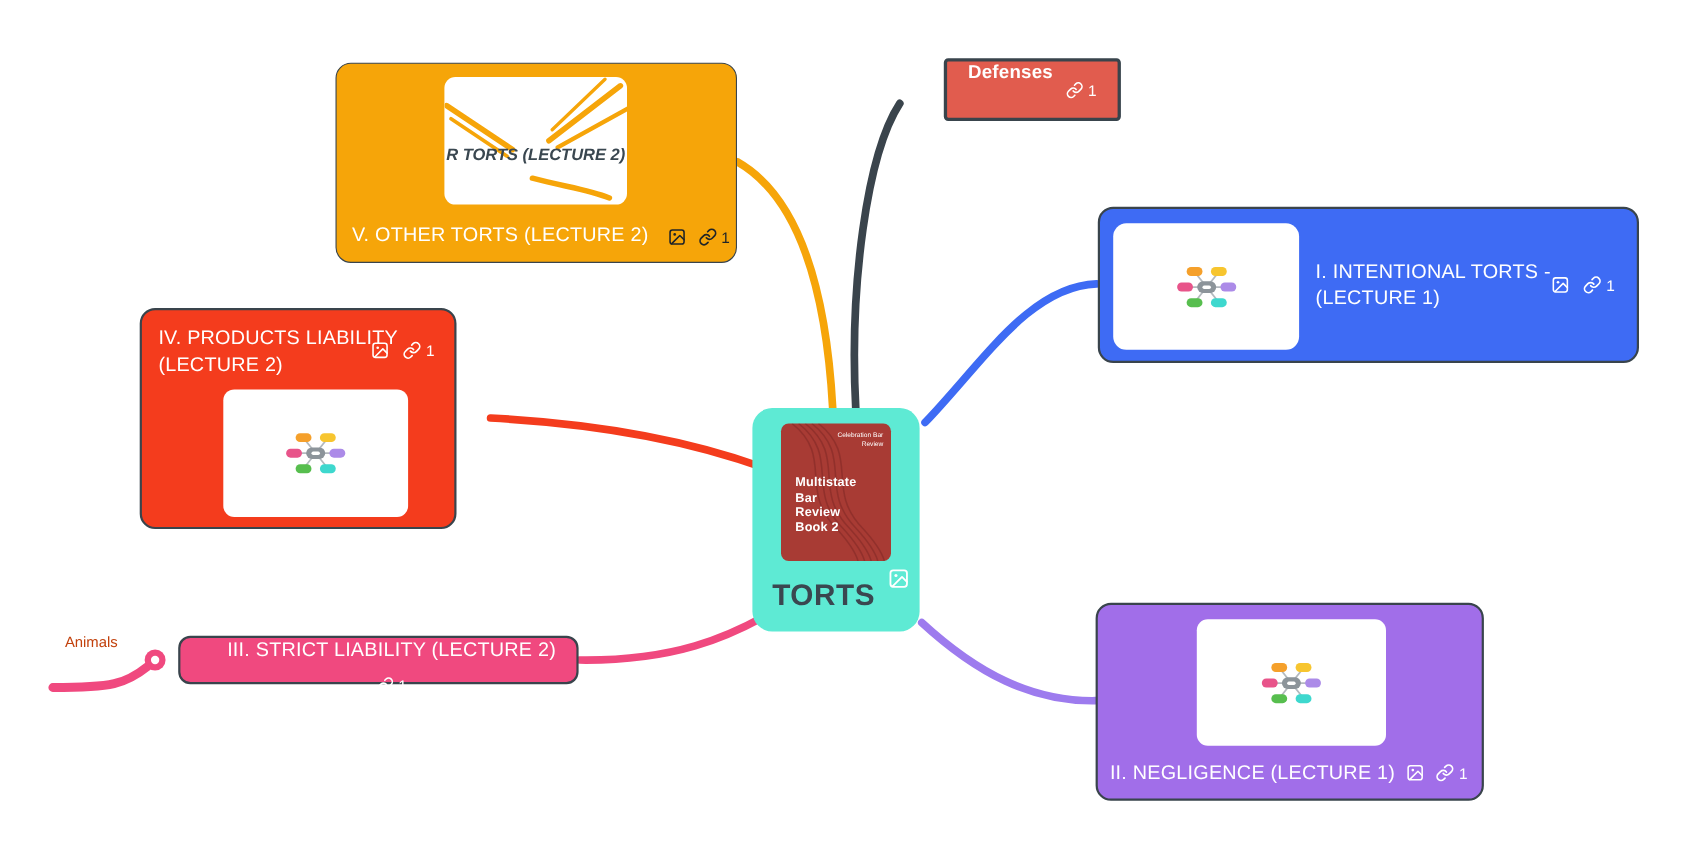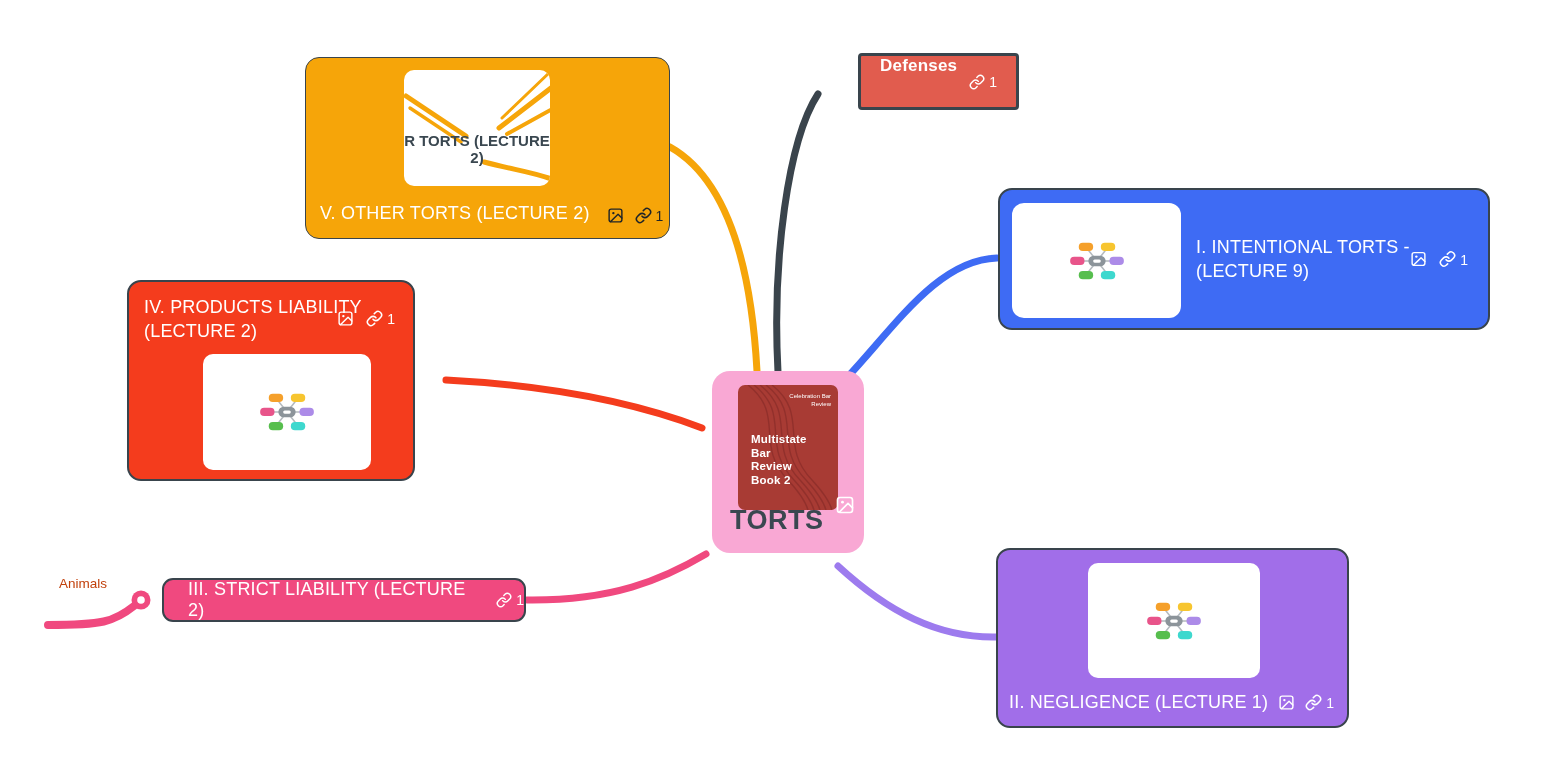--- a/index.html
+++ b/index.html
@@ -11,49 +11,49 @@
   .connectors { position:absolute; left:0; top:0; z-index:0; }
   .node { position:absolute; z-index:2; border:2px solid #39444C; color:#fff; }
   .thumb { position:absolute; background:#fff; border-radius:10px; display:flex; align-items:center; justify-content:center; overflow:hidden; }
   .label { font-size:18px; letter-spacing:.2px; }
   .icon { display:inline-flex; align-items:center; }
   .icon svg { display:block; }
   .count { font-size:14px; }
   .iconrow { display:flex; align-items:center; gap:4px; }
 
   
-  .node-center { left:712px; top:371px; width:152px; height:182px; background:#f9a8d4; border:none; border-radius:18px; }
+  .node-center { left:684px; top:371px; width:152px; height:203px; background:#5eead4; border:none; border-radius:18px; }
   .book { position:absolute; left:26px; top:14px; width:100px; height:125px; background:#A83B34; border-radius:7px; overflow:hidden; }
   .book .waves { position:absolute; left:0; top:0; }
   .book .publisher { position:absolute; right:7px; top:8px; font-size:6px; line-height:1.3; color:#fff; text-align:right; white-space:pre-line; }
   .book .booktitle { position:absolute; left:13px; top:48px; font-size:11.5px; font-weight:bold; color:#fff; line-height:1.18; white-space:pre-line; letter-spacing:.2px; }
   .center-row { position:absolute; left:18px; bottom:17px; display:flex; align-items:center; gap:11px; }
   .center-title { font-size:27px; font-weight:bold; color:#3A4750; letter-spacing:.5px;margin-top:32px; }
 
   
   .node-defenses { left:818px; top:53px; width:161px; height:57px; background:#E15C4E; border-width:3px; border-radius:4px;
     display:flex; justify-content:center; gap:12px;margin-left:40px; }
   .node-defenses .label { font-weight:bold; font-size:17px; }
 
   
   .node-orange { left:305px; top:57px; width:365px; height:182px; background:#F6A509; border-radius:14px; border-width:1.5px; }
-  .node-orange .thumb { left:98px; top:12px; width:146px; height:116px; }
+  .node-orange .thumb { left:98px; top:12px; width:166px; height:116px;font-style:italic; }
   .orange-caption { position:absolute; left:0; right:0; top:62px; text-align:center; font-size:15px; font-weight:bold; color:#3A4750; }
   .node-orange .row { position:absolute; left:14px; bottom:14px; display:flex; align-items:flex-end; gap:11px; color:#1F2428; }
   .node-orange .row .label { color:#fff; margin-right:6px; }
 
   
   .node-red { left:127px; top:280px; width:288px; height:201px; background:#F43C1D; border-radius:14px; }
   .node-red .title { position:absolute; left:15px; top:13px; width:218px; line-height:1.35; }
   .node-red .icons { position:absolute; right:18px; top:28px; }
   .node-red .thumb { left:74px; top:72px; width:168px; height:116px; }
 
   
   .node-pink { left:162px; top:578px; width:364px; height:44px; background:#F0497F; border-radius:11px;
-    display:flex; align-items:center; padding-left:24px; gap:14px; }
+    display:flex; align-items:center; padding-left:24px; gap:14px;flex-direction:column; }
 
   
   .node-blue { left:998px; top:188px; width:492px; height:142px; background:#3E6BF4; border-radius:14px; }
   .node-blue .thumb { left:12px; top:13px; width:169px; height:115px; border-radius:12px; }
   .node-blue .title { position:absolute; left:196px; top:50%; transform:translateY(-50%); width:228px; line-height:1.35; }
   .node-blue .icons { position:absolute; right:20px; top:50%; transform:translateY(-50%); }
 
   
   .node-purple { left:996px; top:548px; width:353px; height:180px; background:#A16EE9; border-radius:14px; }
   .node-purple .thumb { left:90px; top:13px; width:172px; height:115px; }
@@ -195,21 +195,21 @@
       <span class="count">1</span>
     </span>
   </div>
 
   <div class="node node-blue">
     <div class="thumb">
       <svg class="mm">
           <use href="#mm-icon"></use>
         </svg>
     </div>
-    <div class="title label">I. INTENTIONAL TORTS - (LECTURE 9)</div>
+    <div class="title label">I. INTENTIONAL TORTS - (LECTURE 1)</div>
     <div class="icons">
       <span class="icon">
           <svg width="17" height="17">
             <use href="#ic-image"></use>
           </svg>
         </span>
       <span class="iconrow">
         <span class="icon">
             <svg width="17" height="17">
               <use href="#ic-link"></use>

